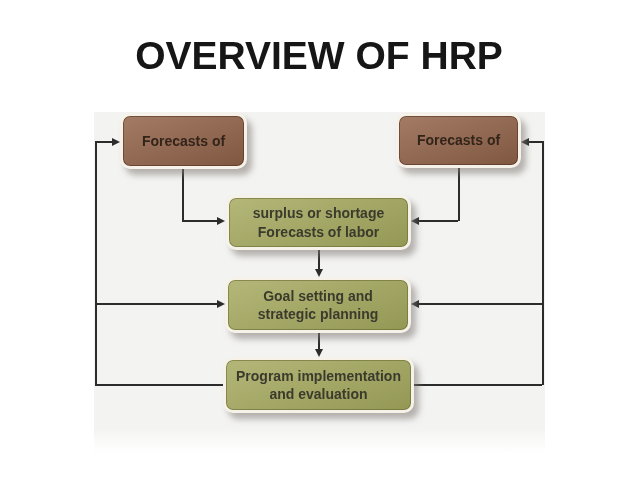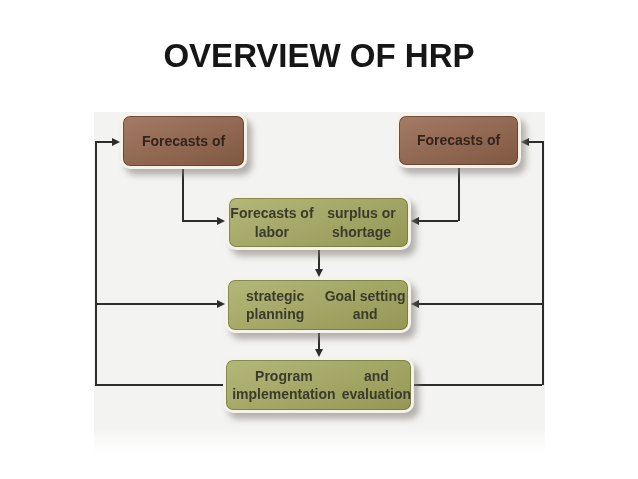--- a/index.html
+++ b/index.html
@@ -2,55 +2,55 @@
 <html style="--title-text: #161616; --panel-background: #f3f3f1; --brown-box: #926349; --olive-box: #a5a95e; --box-border: #f6f2ea; --brown-text: #33241a; --olive-text: #3b3b2d; --connector: #2c2c2c;"><head>
 <meta charset="utf-8">
 <style>
   html,body{margin:0;padding:0;background:#ffffff;}
   .page{
     position:relative;width:638px;height:479px;background:#ffffff;overflow:hidden;
     font-family:"Liberation Sans",sans-serif;
   }
   .title{
     position:absolute;top:36px;left:0;width:638px;margin:0;
-    text-align:center;font-size:33px;line-height:40px;font-weight:700;
+    text-align:center;font-size:39px;line-height:40px;font-weight:700;
     letter-spacing:0px;color:var(--title-text,#161616);
   }
   .panel{
     position:absolute;left:94px;top:112px;width:451px;height:315px;
     background:var(--panel-background,#f3f3f1);
   }
   .panel-fade{
     position:absolute;left:94px;top:427px;width:451px;height:26px;
     background:linear-gradient(to bottom,var(--panel-background,#f3f3f1),rgba(243,243,241,0));
   }
   .box{
     position:absolute;box-sizing:border-box;border-radius:10px;
     border:3px solid var(--box-border,#f6f2ea);
-    display:flex;flex-direction:row;align-items:center;justify-content:center;
+    display:flex;flex-direction:column;align-items:center;justify-content:center;
     text-align:center;font-weight:700;font-size:14px;line-height:18.5px;
     box-shadow:5px 6px 6px rgba(128,122,116,0.55);
   }
   .box.brown{
     background-color:var(--brown-box,#926349);
     background-image:linear-gradient(160deg,rgba(255,255,255,0.16),rgba(0,0,0,0.12));
     color:var(--brown-text,#33241a);
     box-shadow:5px 6px 6px rgba(128,122,116,0.55), inset 0 0 0 1px rgba(75,46,28,0.55);
   }
   .box.olive{
     background-color:var(--olive-box,#a5a95e);
     background-image:linear-gradient(160deg,rgba(255,255,255,0.16),rgba(0,0,0,0.10));
     color:var(--olive-text,#3b3b2d);
     box-shadow:5px 6px 6px rgba(128,122,116,0.55), inset 0 0 0 1px rgba(92,96,40,0.5);
   }
   #box-demand {left:120px;top:113px;width:127px;height:56px;}
   #box-supply {left:396px;top:113px;width:125px;height:55px;}
   #box-surplus{left:226px;top:195px;width:185px;height:55px;}
   #box-goal   {left:225px;top:277px;width:186px;height:56px;}
-  #box-program{left:223px;top:357px;width:191px;height:56px;justify-content:space-between;}
+  #box-program{left:223px;top:357px;width:191px;height:56px;}
 
   .ln{position:absolute;background:var(--connector,#2c2c2c);}
   .ln.h{height:1.5px;}
   .ln.v{width:1.5px;}
   #l-vert        {left:95px; top:141px;height:244px;}
   #r-vert        {left:542px;top:141px;height:244px;}
   #demand-in-h   {left:96px; top:141px;width:17px;}
   #supply-in-h   {left:529px;top:141px;width:14px;}
   #demand-down-v {left:182px;top:169px;height:52px;}
   #demand-right-h{left:182px;top:220px;width:35px;}
@@ -112,25 +112,25 @@
   <div class="ah left" id="a-goal-r"></div>
   <div class="ah down" id="a-program-top"></div>
 
   <div class="box brown" id="box-demand">
     <span>Forecasts of</span>
   </div>
   <div class="box brown" id="box-supply">
     <span>Forecasts of</span>
   </div>
   <div class="box olive" id="box-surplus">
+    <span>surplus or shortage</span>
     <span>Forecasts of labor</span>
-    <span>surplus or shortage</span>
   </div>
   <div class="box olive" id="box-goal">
+    <span>Goal setting and</span>
     <span>strategic planning</span>
-    <span>Goal setting and</span>
   </div>
   <div class="box olive" id="box-program">
     <span>Program implementation</span>
     <span>and evaluation</span>
   </div>
 
 </div>
 
 </body></html>

